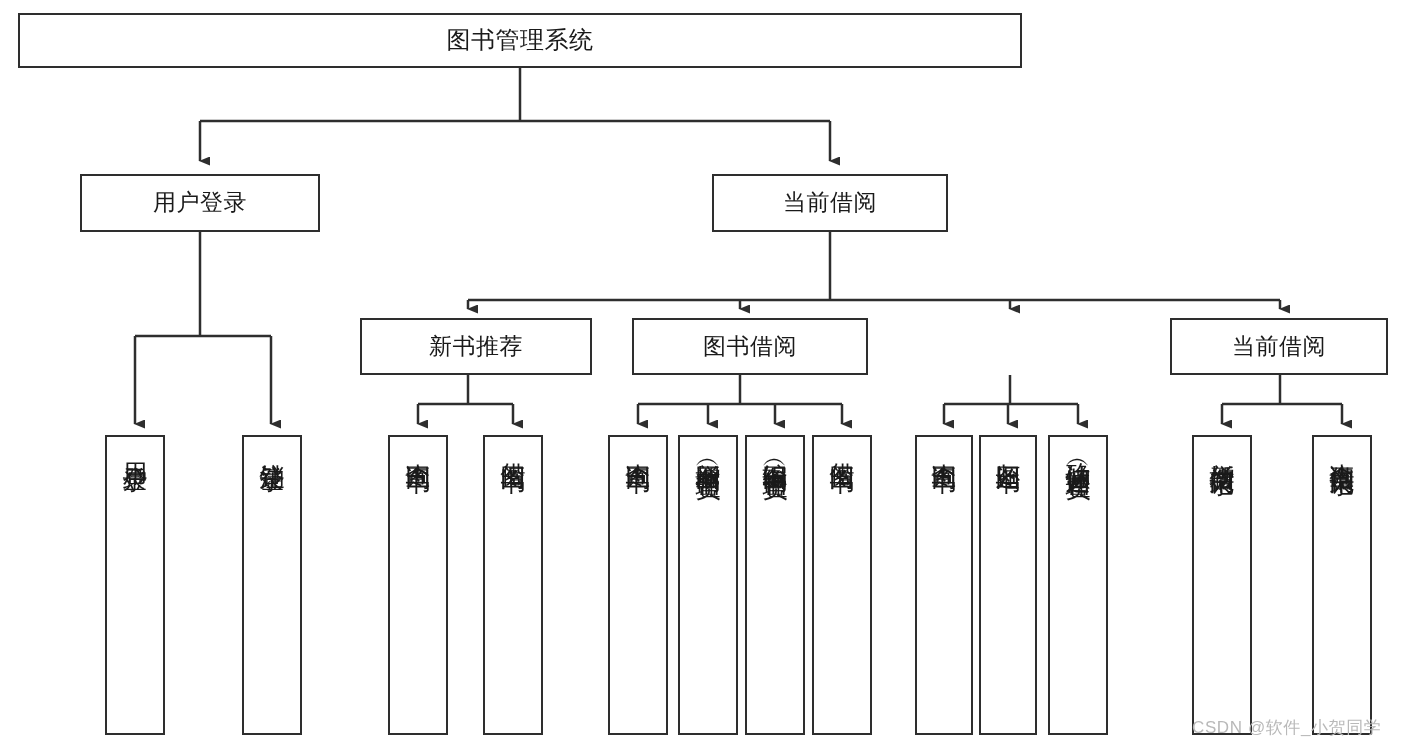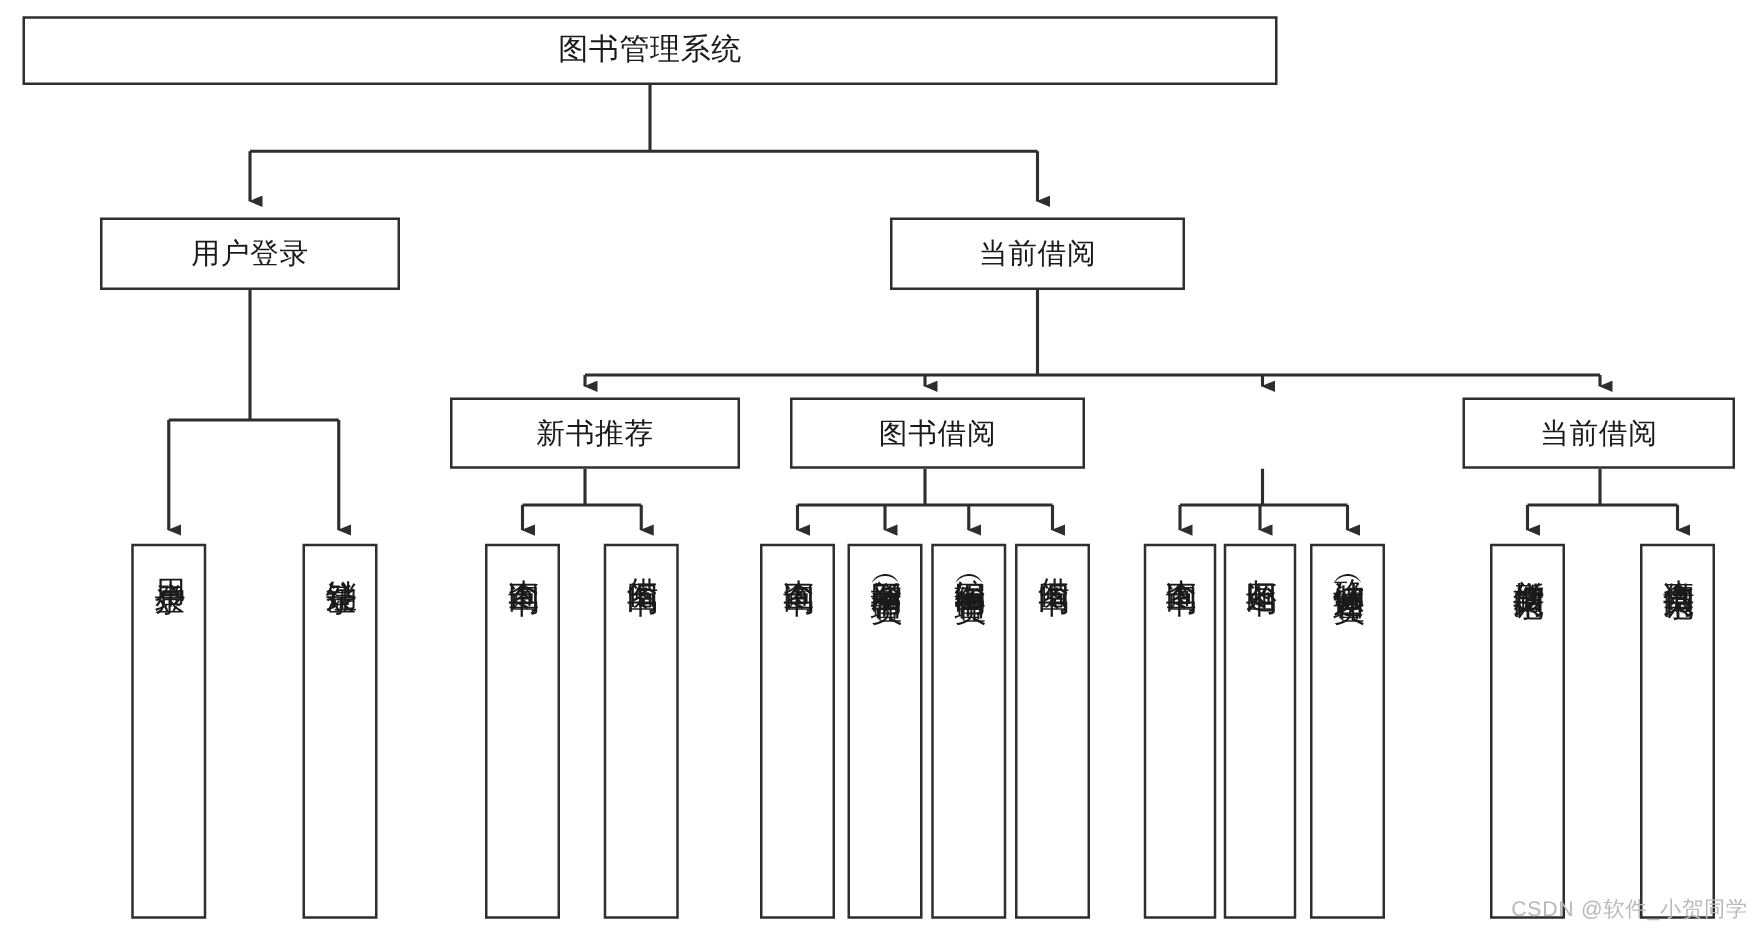--- a/index.html
+++ b/index.html
@@ -181,15 +181,15 @@
     <span class="label">确认归还（管理员）</span>
   </div>
 
   <div class="node vertical" style="left:1192px; top:435px; width:60px; height:300px;">
     <span class="label">新增借阅记录</span>
   </div>
   <div class="node vertical" style="left:1312px; top:435px; width:60px; height:300px;">
     <span class="label">查询借阅记录</span>
   </div>
 
-  <div class="watermark" style="left:1192px; top:716px;padding-left:17px;">CSDN @软件_小贺同学</div>
+  <div class="watermark" style="left:1192px; top:716px;">CSDN @软件_小贺同学</div>
 
 </div>
 
 </body></html>

